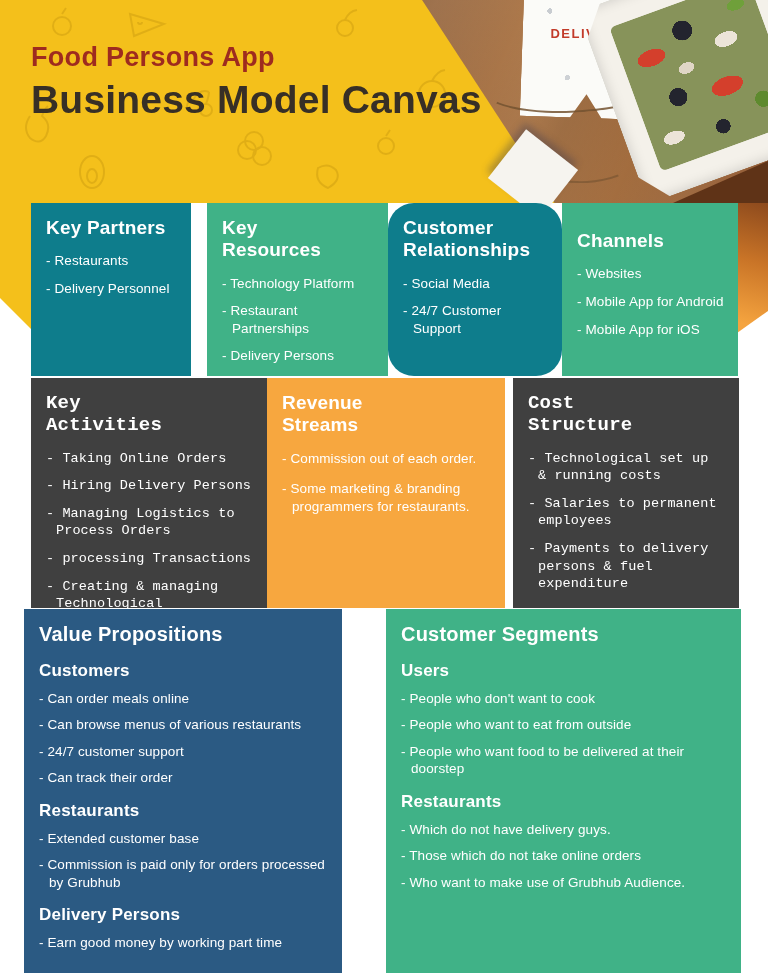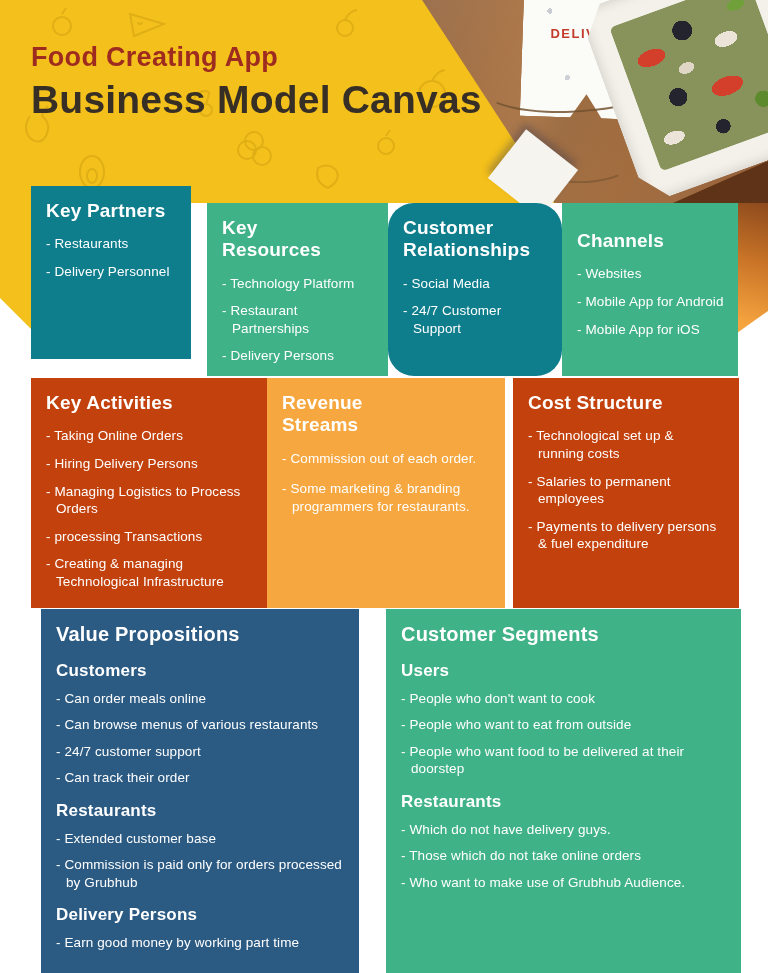--- a/index.html
+++ b/index.html
@@ -59,47 +59,47 @@
   .box2 { position:absolute; left:500px; top:143px; width:66px; height:62px; background:#f6f4ef;
           transform:rotate(38deg); box-shadow:-5px -5px 7px rgba(55,55,80,.35); z-index:1; }
   .right-wedge { position:absolute; left:737px; top:203px; width:31px; height:130px;
           background:linear-gradient(195deg,#8d4a1d 0%,#c97427 45%,#f5a43f 92%);
           clip-path:polygon(0 0,100% 0,100% 83%,0 100%); }
 
   
   .box { position:absolute; color:#ffffff; padding:14px 13px 0 15px; z-index:2; }
   .teal   { background:#0e7d8c; }
   .green  { background:#40b287; }
-  .blue   { background:#c2410c; }
+  .blue   { background:#404040;font-family:Liberation Mono, monospace; }
   .orange { background:#f7a73f; }
   .navy   { background:#2b5a83; }
 
   .box-title { font-size:19px; font-weight:700; line-height:1.18; letter-spacing:.2px; margin-bottom:13px; }
   .box-title.lg { font-size:20px; margin-bottom:6px; }
   .box-title.push-down { margin-top:13px; }
   .narrow-title { max-width:135px; }
   .item { font-size:13.5px; line-height:1.3; margin-bottom:10px; padding-left:10px; text-indent:-10px; letter-spacing:.1px; }
   .spread .item { margin-bottom:13px; }
   .nowrap .item { white-space:nowrap; }
 
   .subhead { font-size:17px; font-weight:700; margin:14px 0 9px; letter-spacing:.2px; }
   .section:first-of-type .subhead { margin-top:6px; }
   .sec-items .item { margin-bottom:9px; }
 
   
-  #kp  { left:31px;  top:186px; width:160px; height:173px; }
+  #kp  { left:31px;  top:203px; width:160px; height:173px; }
   #kr  { left:207px; top:203px; width:181px; height:173px; }
   #cr  { left:388px; top:203px; width:174px; height:173px;border-radius:26px; }
   #ch  { left:562px; top:203px; width:176px; height:173px; }
   
   #ka  { left:31px;  top:378px; width:236px; height:230px; }
   #rs  { left:267px; top:378px; width:238px; height:230px; }
   #cst { left:513px; top:378px; width:226px; height:230px; padding-right:16px; }
   
-  #vp  { left:41px;  top:609px; width:318px; height:364px; }
+  #vp  { left:24px;  top:609px; width:318px; height:364px; }
   #cs  { left:386px; top:609px; width:355px; height:364px; }
 </style>
 </head>
 <body>
 
 <div class="page">
 
   <div class="header-bg"></div>
   <div class="left-wedge"></div>
 
@@ -136,21 +136,21 @@
     <div class="string1"></div>
     <div class="salad-box">
       <div class="salad"></div>
     </div>
     <div class="table-corner"></div>
   </div>
   <div class="box2"></div>
   <div class="right-wedge"></div>
 
   <div class="title-block">
-    <div class="subtitle">Food Creating App</div>
+    <div class="subtitle">Food Persons App</div>
     <div class="main-title">Business Model Canvas</div>
   </div>
 
   <div id="kp" class="box teal">
     <div class="box-title narrow-title">Key Partners</div>
     <div>
         <div class="item">- Restaurants</div>
         <div class="item">- Delivery Personnel</div>
       </div>
   </div>

